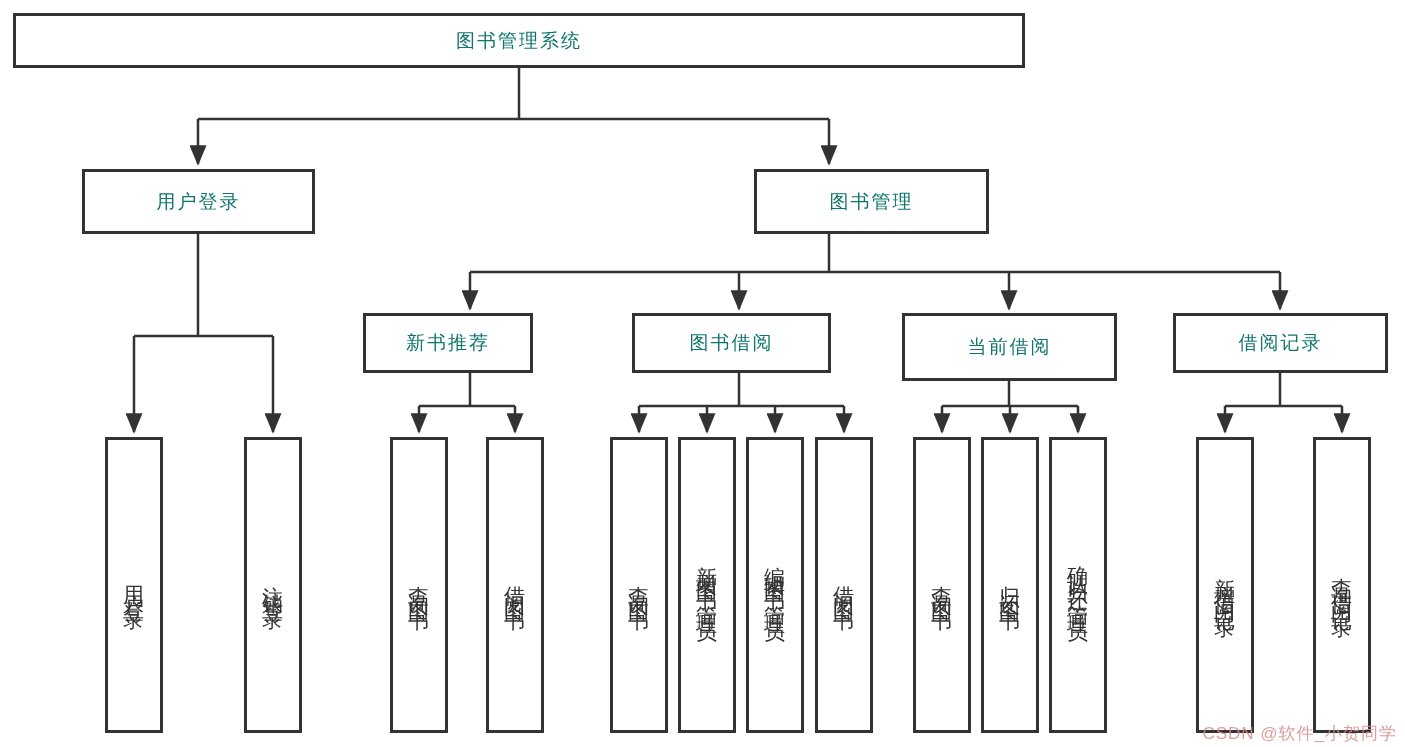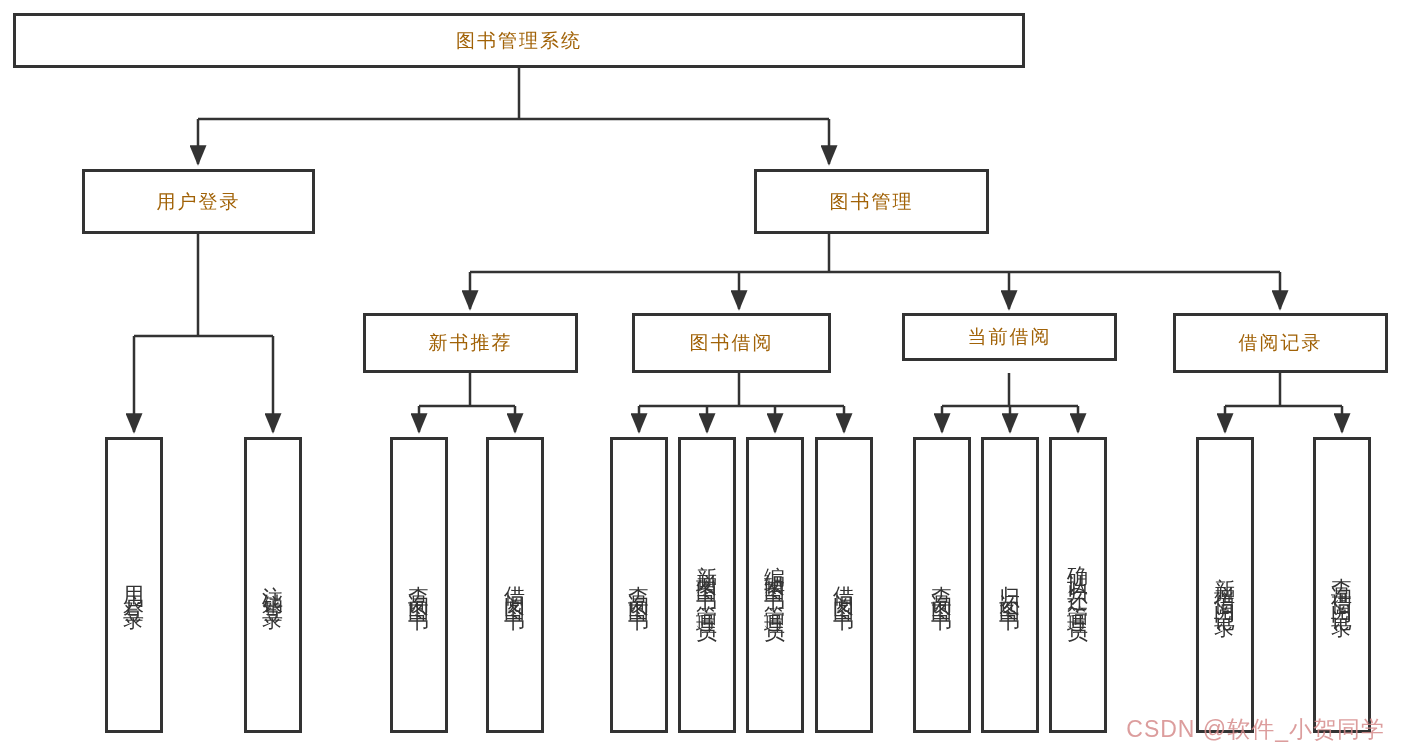--- a/index.html
+++ b/index.html
@@ -28,43 +28,43 @@
     background: #ffffff;
     display: flex;
     align-items: center;
     justify-content: center;
     z-index: 2;
     color: #333333;
   }
   .hlbl {
     font-size: 19px;
     letter-spacing: 2px;
-    color: #a16207;
+    color: #0f766e;
     white-space: nowrap;
   }
   .vnode {
     top: 437px;
     width: 58px;
     height: 296px;
   }
   .vlbl {
     writing-mode: vertical-rl;
     text-orientation: mixed;
     font-size: 21px;
     letter-spacing: 8px;
     line-height: 1;
     color: #333333;
     max-height: 290px;
   }
   .watermark {
     position: absolute;
-    right: 20px;
+    right: 8px;
     bottom: 2px;
     z-index: 3;
-    font-size: 23px;
+    font-size: 17px;
     color: rgba(214, 140, 140, 0.85);
     white-space: nowrap;
     letter-spacing: 1px;
     margin-left: 43px;
   }
 </style>
 </head>
 <body>
 
 <div class="canvas">
@@ -123,27 +123,27 @@
     <span class="hlbl">图书管理系统</span>
   </div>
 
   <div class="node" style="left:82px; top:169px; width:233px; height:65px;">
     <span class="hlbl">用户登录</span>
   </div>
   <div class="node" style="left:754px; top:169px; width:235px; height:65px;">
     <span class="hlbl">图书管理</span>
   </div>
 
-  <div class="node" style="left:363px; top:313px; width:215px; height:60px;">
+  <div class="node" style="left:363px; top:313px; width:170px; height:60px;">
     <span class="hlbl">新书推荐</span>
   </div>
   <div class="node" style="left:632px; top:313px; width:199px; height:60px;">
     <span class="hlbl">图书借阅</span>
   </div>
-  <div class="node" style="left:902px; top:313px; width:215px; height:48px;">
+  <div class="node" style="left:902px; top:313px; width:215px; height:68px;">
     <span class="hlbl">当前借阅</span>
   </div>
   <div class="node" style="left:1173px; top:313px; width:215px; height:60px;">
     <span class="hlbl">借阅记录</span>
   </div>
 
   <div class="node vnode" style="left:105px;">
     <span class="vlbl">用户登录</span>
   </div>
   <div class="node vnode" style="left:244px;">

